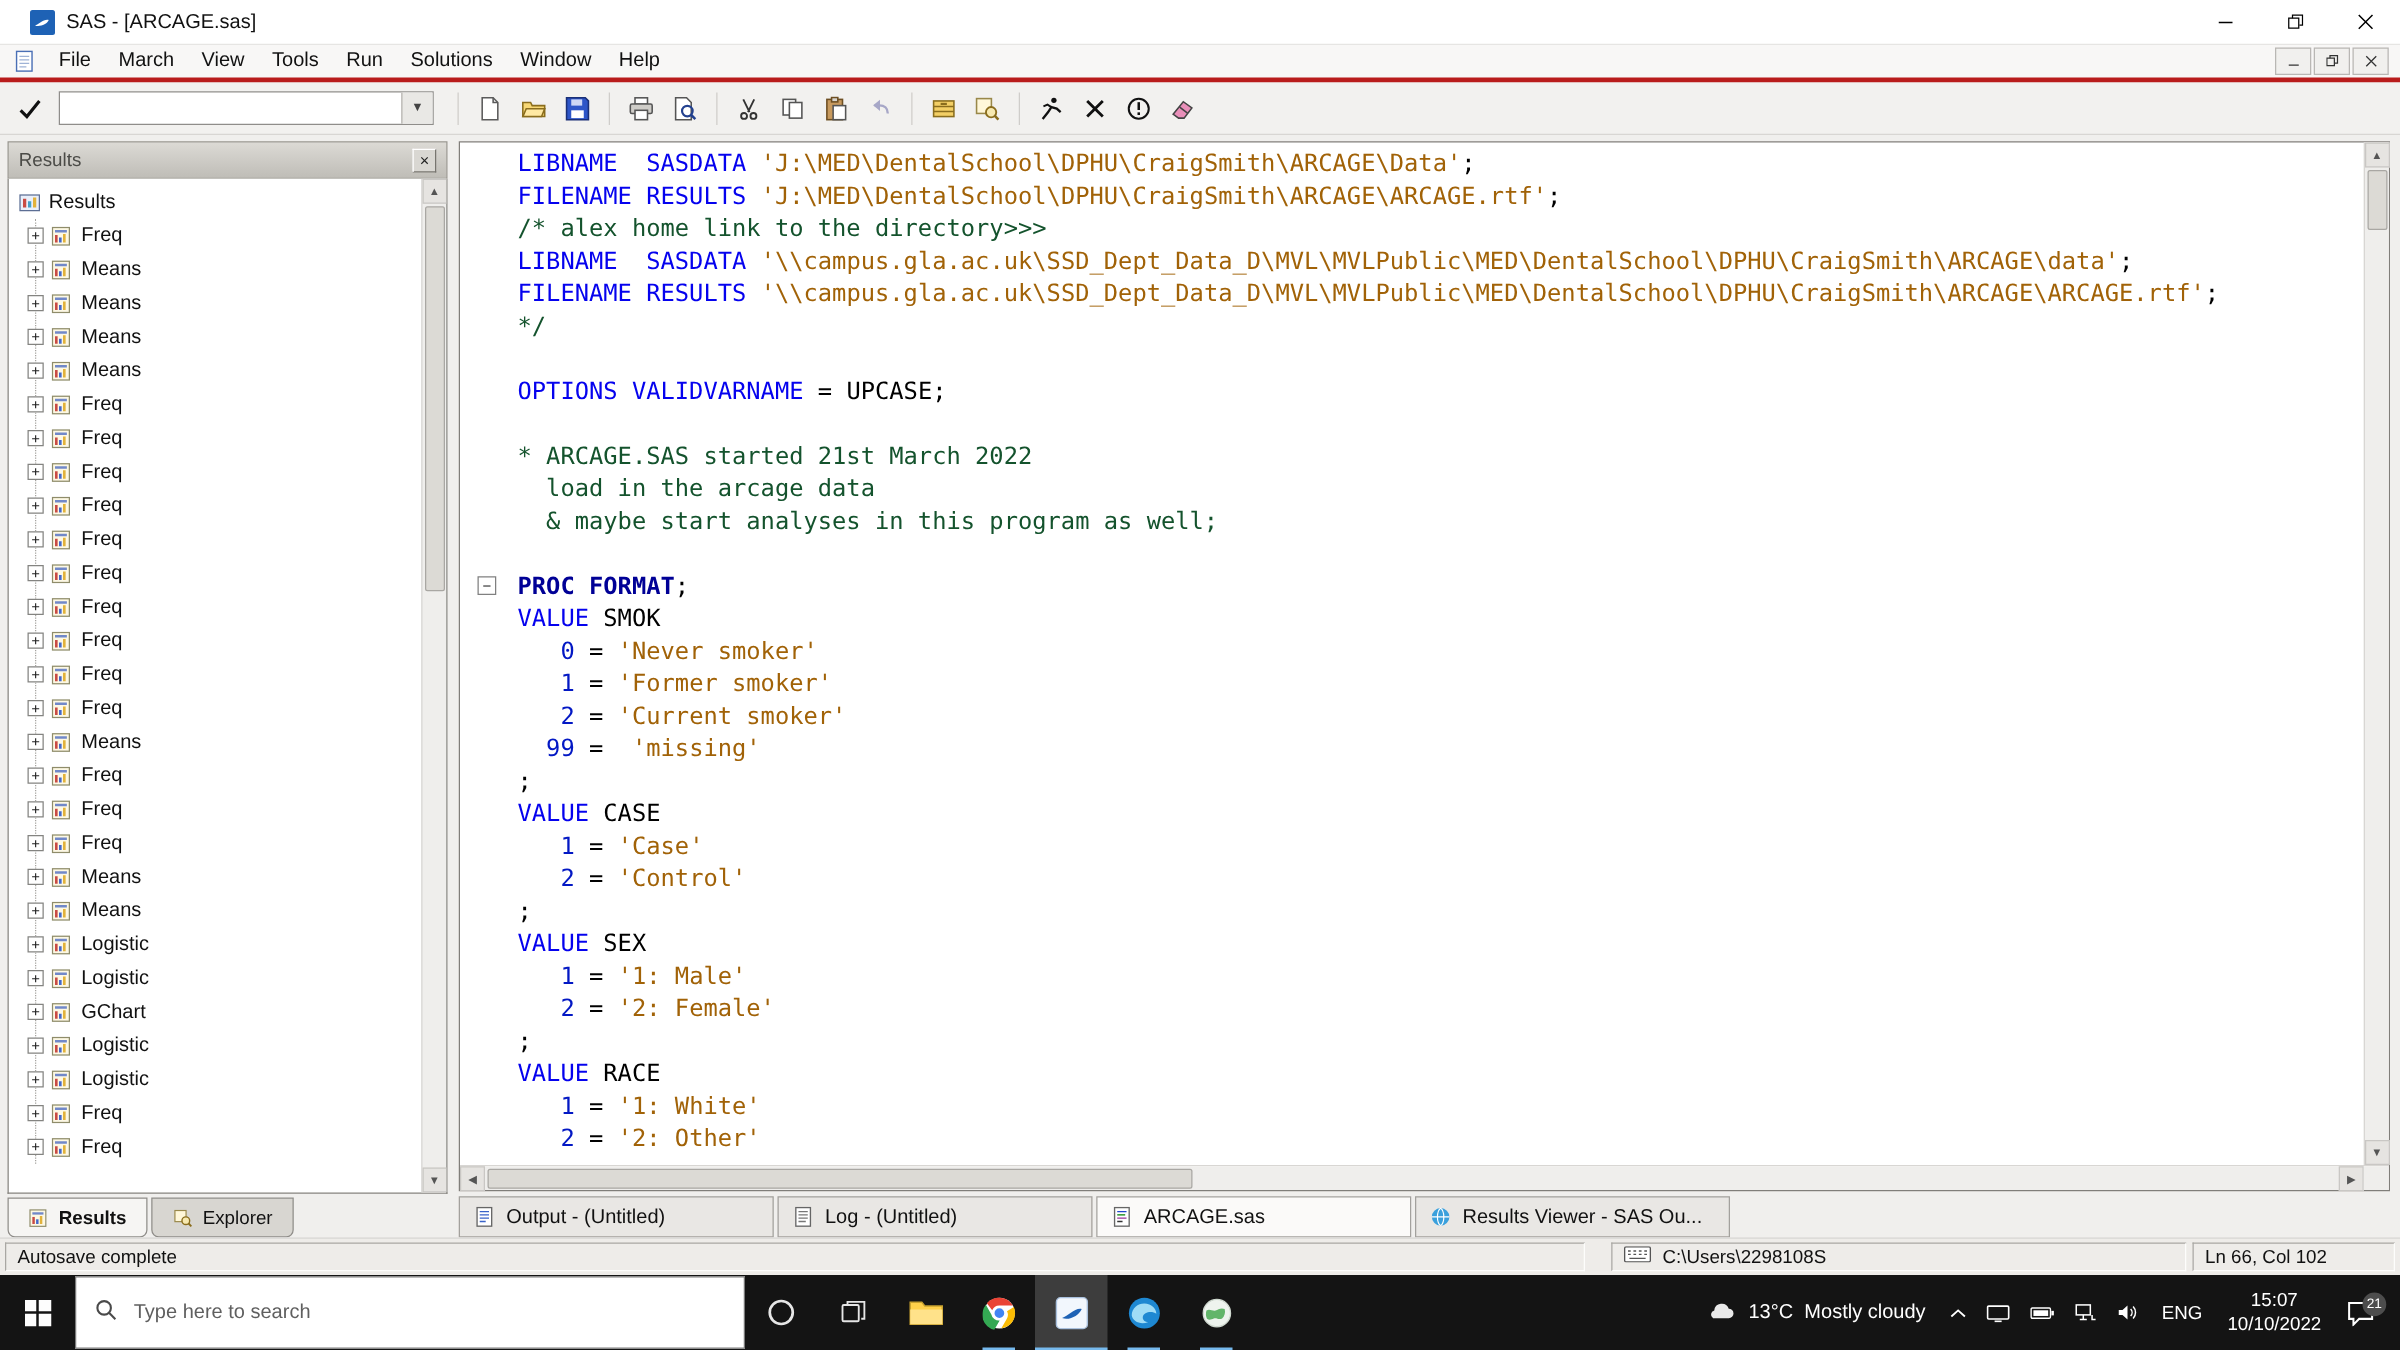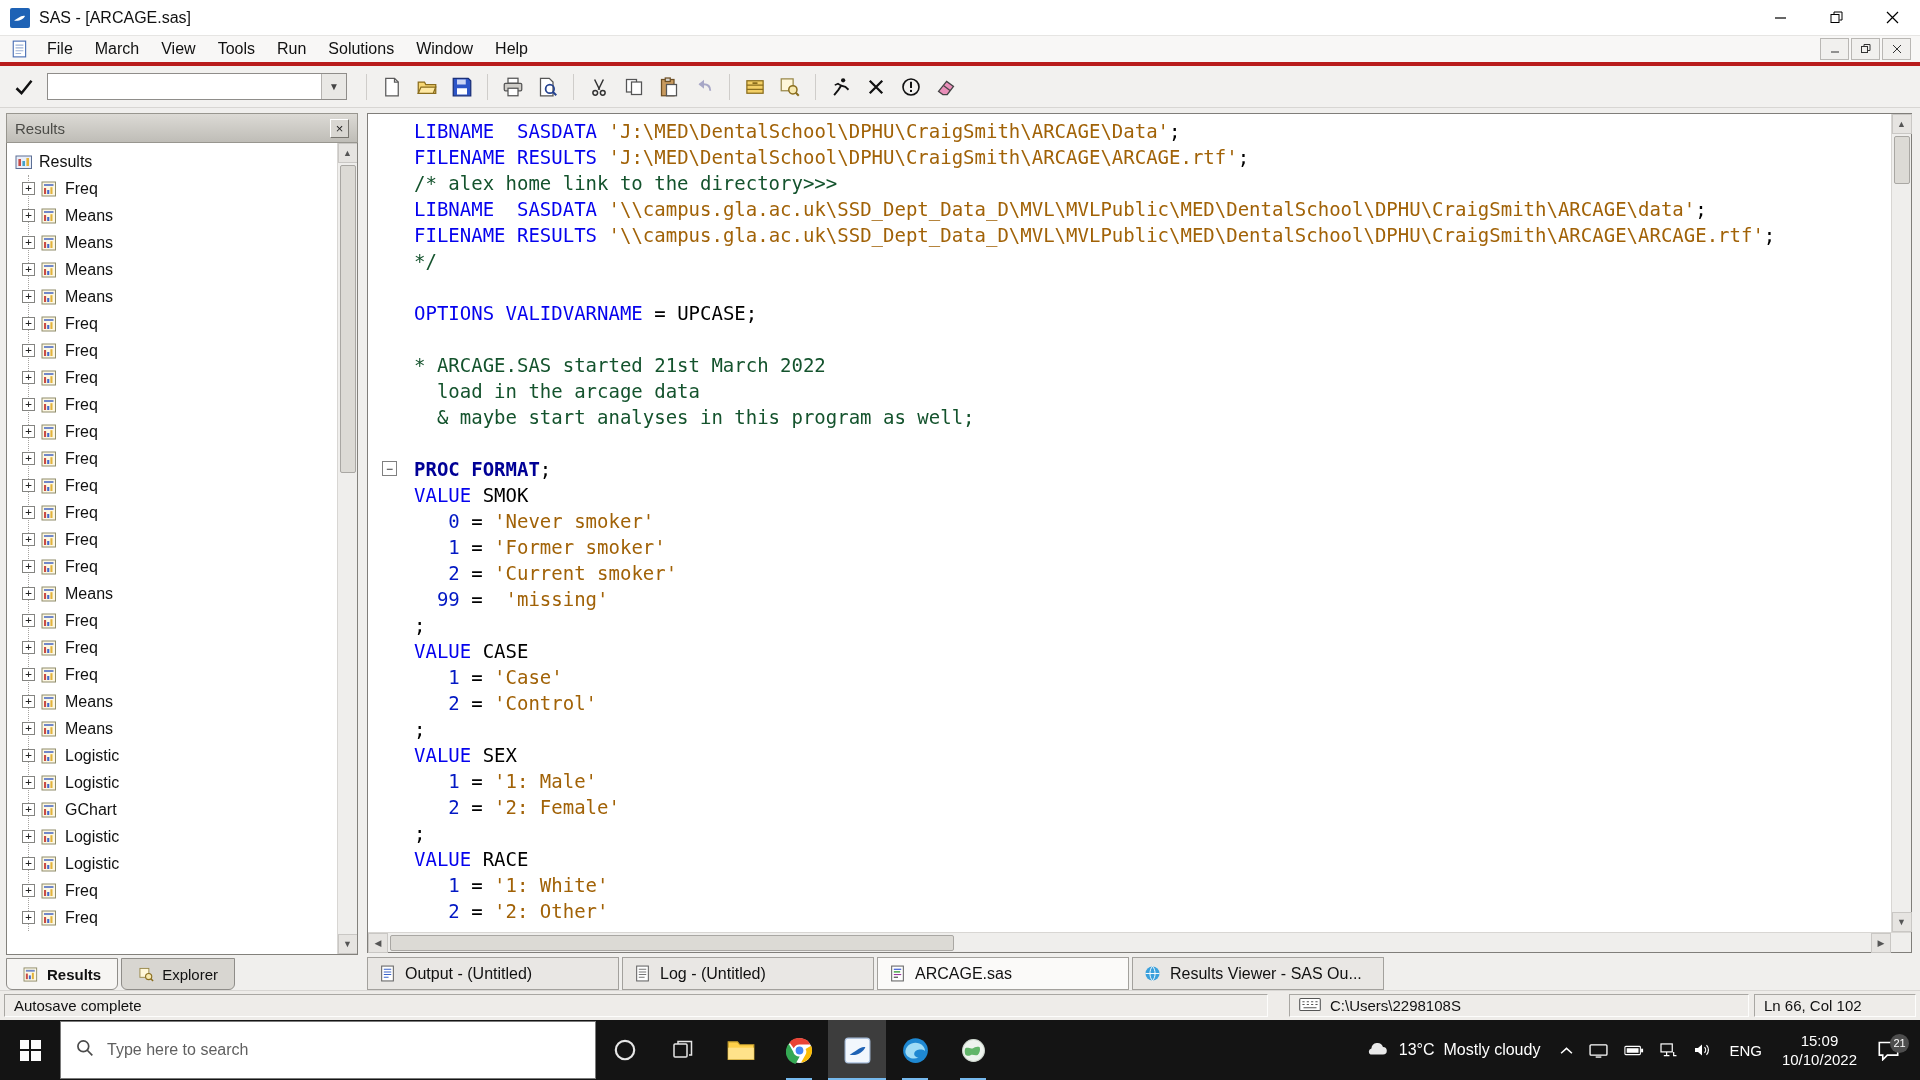--- a/index.html
+++ b/index.html
@@ -1,21 +1,21 @@
 <!DOCTYPE html>
 <html><head>
 <meta charset="utf-8">
 <style>
   * { margin:0; padding:0; box-sizing:border-box; }
   html,body { width:1920px; height:1080px; overflow:hidden; }
   body { font-family:"Liberation Sans", sans-serif; background:#f0efed; color:#111; }
   .app { width:100%; height:100%; display:flex; flex-direction:column; background:#f0efed; }
 
   
-  .titlebar { height:36px; flex:0 0 auto; background:#ffffff; display:flex; align-items:center; padding-left:10px; font-size:16px; border-bottom:1px solid #e6e5e3; }
+  .titlebar { height:36px; flex:0 0 auto; background:#ffffff; display:flex; align-items:center; padding-left:24px; font-size:16px; border-bottom:1px solid #e6e5e3; }
   .app-icon { width:20px; height:20px; margin-right:9px; display:flex; }
   .win-controls { margin-left:auto; display:flex; height:100%; }
   .wc { width:56px; height:100%; display:flex; align-items:center; justify-content:center; }
 
   
   .menubar { height:30px; flex:0 0 auto; background:#f8f7f6; display:flex; align-items:center; font-size:16px; border-bottom:4px solid #b91c1c; padding:0 4px; }
   .doc-icon { width:18px; height:18px; margin:0 7px; display:flex; }
   .menu-items { display:flex; height:100%; align-items:center; }
   .menu-item { padding:0 11px; height:100%; display:flex; align-items:center; }
   .child-controls { margin-left:auto; display:flex; gap:2px; padding-right:5px; }
@@ -927,21 +927,21 @@
           </div>
           <div class="tray-item">
             <svg viewBox="0 0 18 14" width="18" height="14">
               <path d="M2 5v4h3l4 3.6V1.4L5 5z" fill="#fff"></path>
               <path d="M11.5 4.2a4 4 0 010 5.6M13.5 2.2a7 7 0 010 9.6" stroke="#fff" fill="none" stroke-width="1.2"></path>
             </svg>
           </div>
         </div>
       <span class="lang">ENG</span>
       <div class="clock">
-        <div>15:09</div>
+        <div>15:07</div>
         <div>10/10/2022</div>
       </div>
       <div class="notif">
         <svg viewBox="0 0 20 18" width="23" height="21">
             <path d="M2 2h16v11H9l-4 4v-4H2z" fill="none" stroke="#fff" stroke-width="1.4"></path>
           </svg>
         <span class="badge">21</span>
       </div>
     </div>
   </div>

